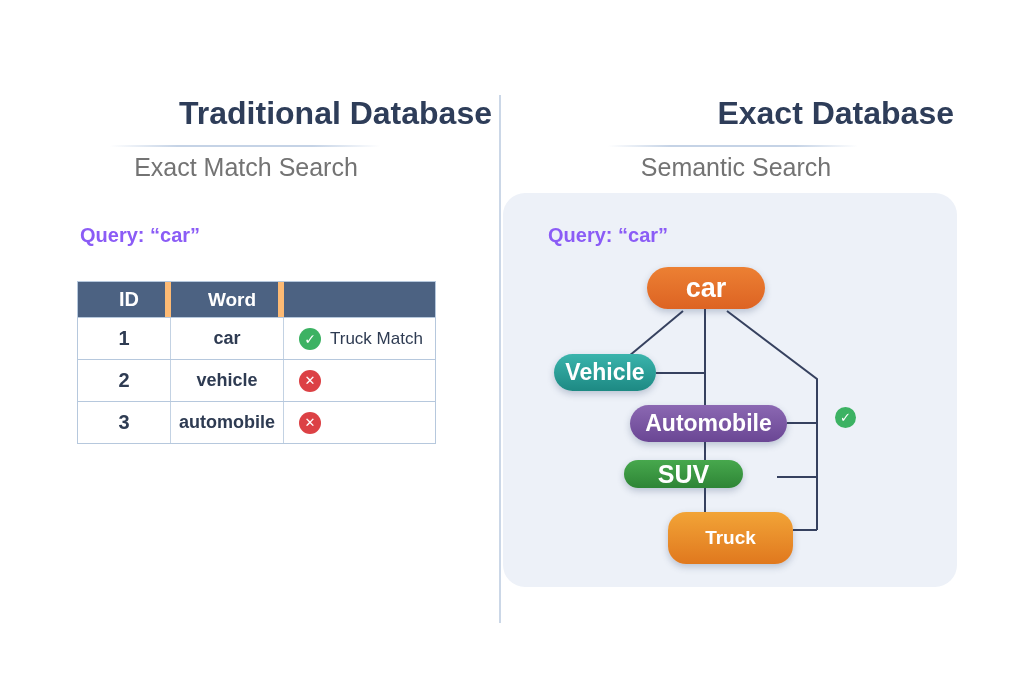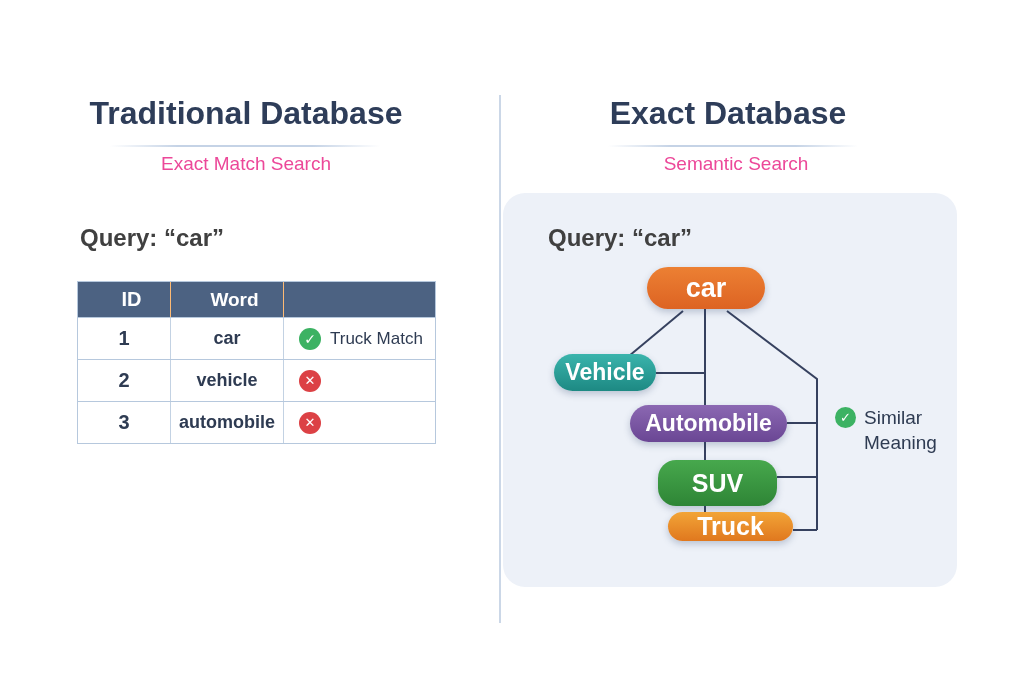--- a/index.html
+++ b/index.html
@@ -3,50 +3,50 @@
 <meta charset="utf-8">
 <style>
   html,body{margin:0;padding:0;background:#ffffff;}
   #canvas{
     position:relative;width:1024px;height:683px;overflow:hidden;
     background:#ffffff;
     font-family:"Liberation Sans","DejaVu Sans",sans-serif;
     color:#2E3B52;
   }
   
-  .col-head{position:absolute;top:95px;text-align:center;}
+  .col-head{position:absolute;top:95px;text-align:right;}
   .col-head h1{
     margin:0;font-size:32px;font-weight:bold;color:#2E3D59;letter-spacing:0;
   }
   .head-sep{
     position:absolute;height:2px;border:none;margin:0;
     background:linear-gradient(90deg,rgba(201,214,232,0),#C5D3E6 25%,#C5D3E6 75%,rgba(201,214,232,0));
   }
   .col-sub{
-    position:absolute;text-align:center;font-size:19px;color:#ec4899;
+    position:absolute;text-align:center;font-size:25px;color:#737373;
   }
   
   .v-divider{
     position:absolute;left:499px;top:95px;width:2px;height:528px;
     background:#CBD7E7;
   }
   
   .query{
-    position:absolute;font-size:24px;font-weight:bold;color:#404040;text-align:right;
+    position:absolute;font-size:20px;font-weight:bold;color:#8b5cf6;text-align:right;
   }
   
   .db-table{
     position:absolute;left:77px;top:281px;width:359px;
     border:1px solid #B6C8DD;box-sizing:border-box;background:#ffffff;
   }
   .t-row{display:flex;box-sizing:border-box;}
   .t-header{
     height:35px;background:#4C6282;color:#ffffff;font-weight:bold;font-size:19px;
   }
-  .t-header .cell{border-right:1px solid #fdba74;padding-left:15px;}
+  .t-header .cell{border-right:6px solid #fdba74;padding-left:15px;}
   .t-header .cell:last-child{border-right:none;}
   .t-body{
     height:42px;background:#ffffff;border-top:1px solid #B6C8DD;font-size:18px;
   }
   .t-body .cell{border-right:1px solid #C3D2E3;}
   .t-body .cell:last-child{border-right:none;}
   .cell{
     display:flex;align-items:center;justify-content:center;box-sizing:border-box;
   }
   .cell.c-id{width:93px;font-weight:bold;font-size:20px;}
@@ -71,23 +71,23 @@
     position:absolute;display:flex;align-items:center;justify-content:center;
     color:#ffffff;font-weight:bold;border-radius:21px;
     box-shadow:0 3px 7px rgba(52,73,110,0.28);
   }
   .pill-car{left:647px;top:267px;width:118px;height:42px;font-size:27px;
     background:linear-gradient(180deg,#EC8033,#DD6323);}
   .pill-vehicle{left:554px;top:354px;width:102px;height:37px;font-size:23px;border-radius:19px;
     background:linear-gradient(180deg,#3AB4AC,#1D8983);}
   .pill-automobile{left:630px;top:405px;width:157px;height:37px;font-size:23px;border-radius:19px;
     background:linear-gradient(180deg,#8B68B2,#6A4694);}
-  .pill-suv{left:658px;top:460px;width:119px;height:46px;font-size:25px;border-radius:18px;
+  .pill-suv{left:624px;top:460px;width:119px;height:28px;font-size:25px;border-radius:18px;
     background:linear-gradient(180deg,#47A84D,#2E8536);}
-  .pill-truck{left:668px;top:512px;width:125px;height:29px;font-size:25px;border-radius:18px;
+  .pill-truck{left:668px;top:512px;width:125px;height:52px;font-size:19px;border-radius:18px;
     background:linear-gradient(180deg,#F2A437,#E0781E);}
   
   .similar{
     position:absolute;left:835px;top:405px;display:flex;align-items:flex-start;gap:8px;
   }
   .similar .txt{font-size:19px;line-height:25px;color:#2E3B52;}
 </style>
 </head>
 <body>
 
@@ -158,19 +158,15 @@
   </svg>
 
   <div class="pill pill-car">car</div>
   <div class="pill pill-vehicle">Vehicle</div>
   <div class="pill pill-automobile">Automobile</div>
   <div class="pill pill-suv">SUV</div>
   <div class="pill pill-truck">Truck</div>
 
   <div class="similar">
     <span class="ic ic-check" style="width:21px;height:21px;font-size:13px;margin-top:2px;">✓</span>
-    <div class="txt">
-      <div>Similar</div>
-      <div>Meaning</div>
-    </div>
   </div>
 
 </div>
 
 </body></html>

